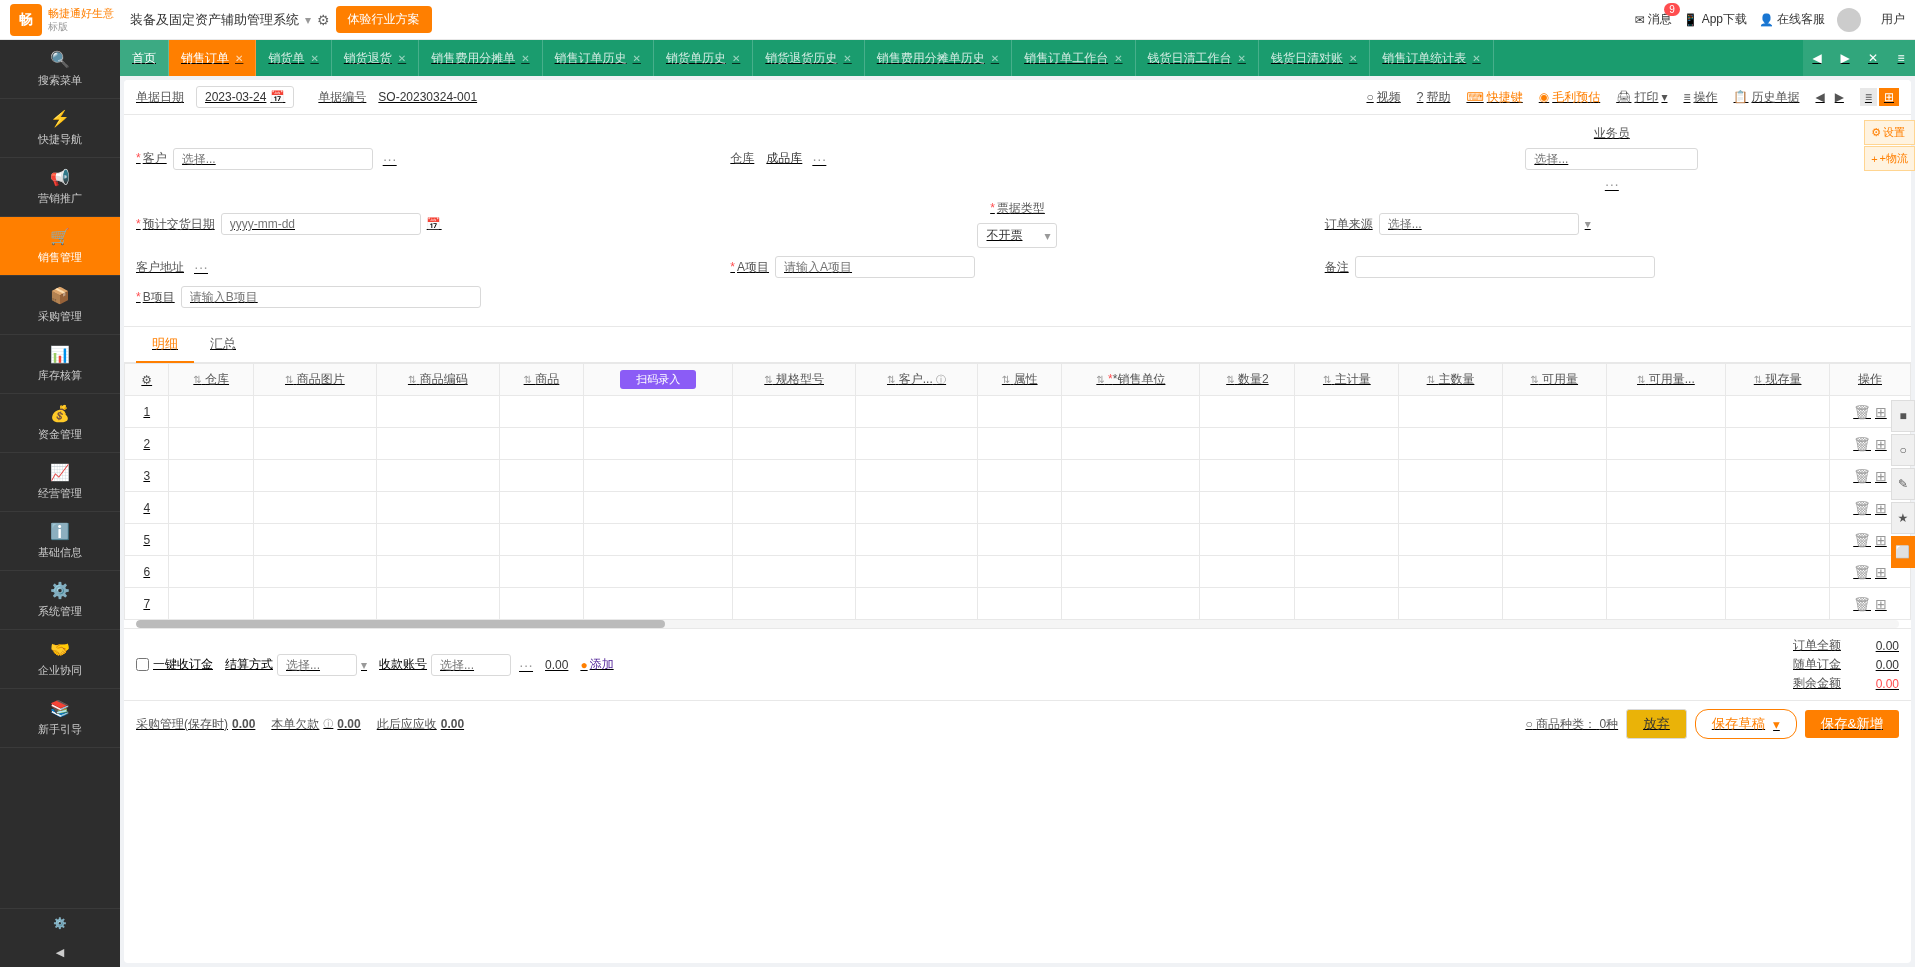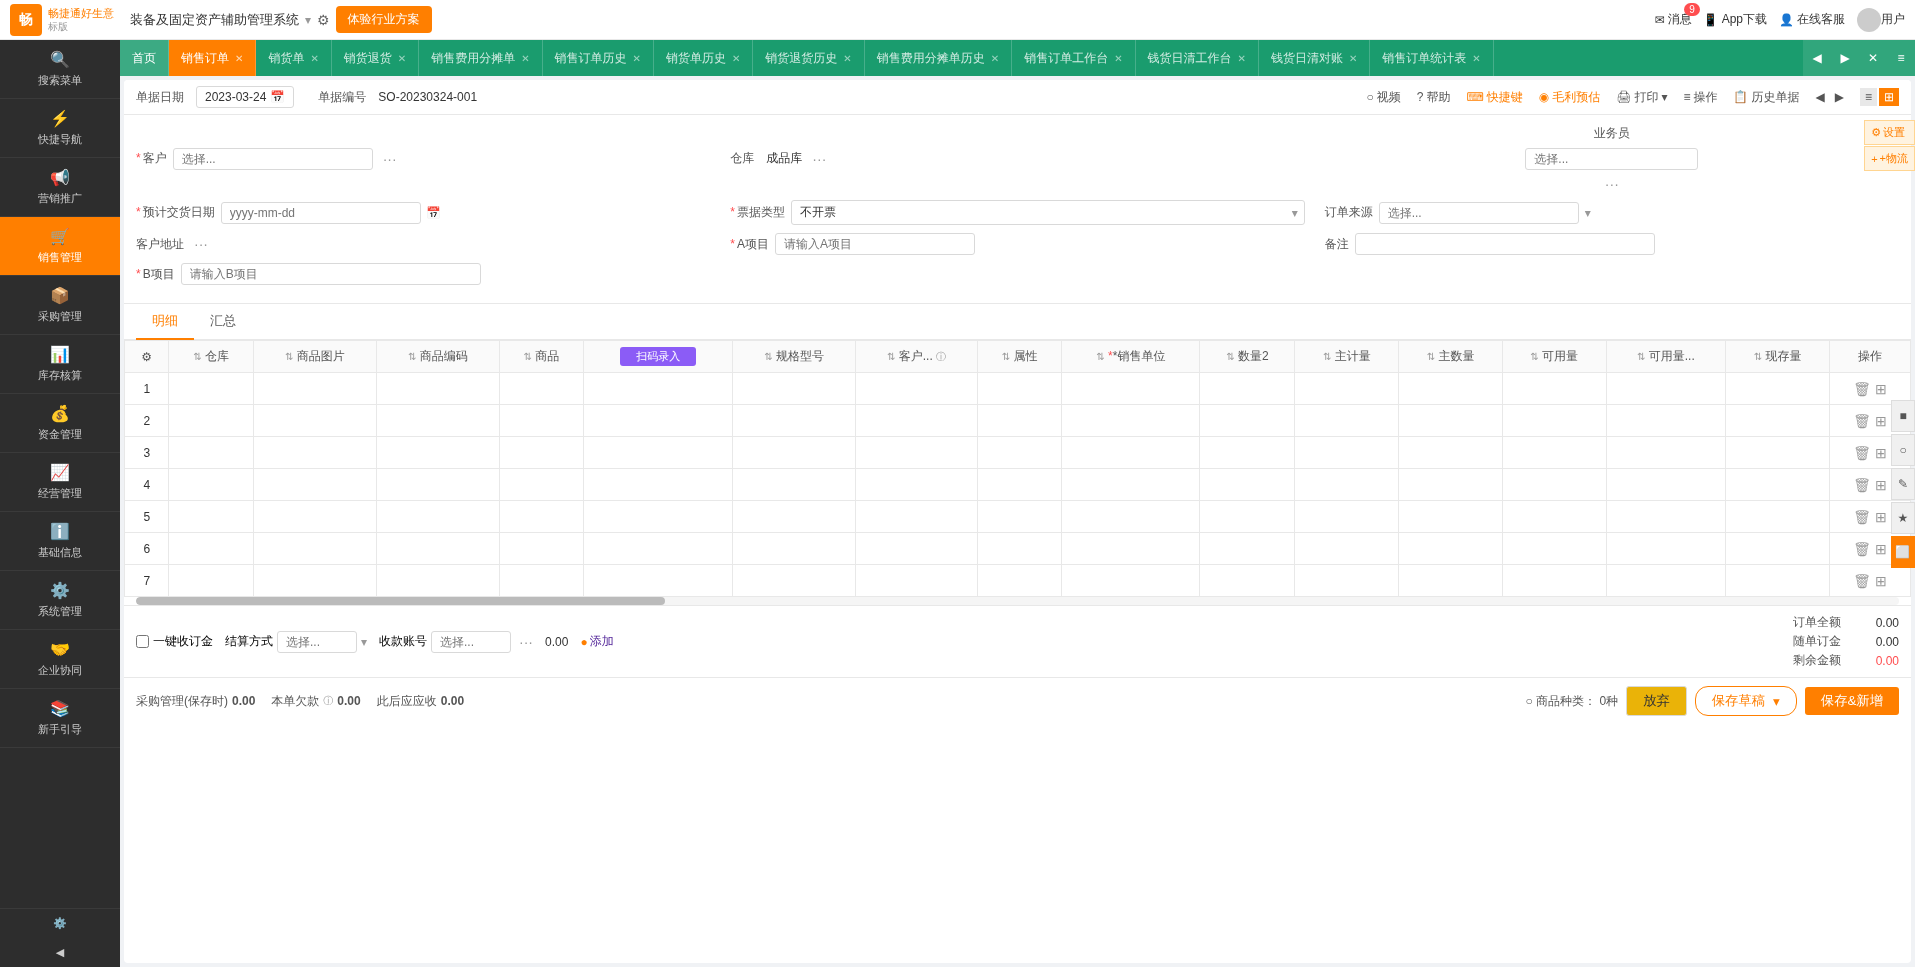--- a/index.html
+++ b/index.html
@@ -87,21 +87,21 @@
       border-radius: 10px;
       padding: 1px 5px;
       font-size: 10px;
       position: absolute;
       top: -8px;
       right: -8px;
     }
     .user-area {
       display: flex;
       align-items: center;
-      gap: 0;
+      gap: 20px;
       cursor: pointer;
     }
     .avatar {
       width: 24px;
       height: 24px;
       background: #ccc;
       border-radius: 50%;
     }
 
     
@@ -153,20 +153,21 @@
       color: #ccc;
     }
 
     
     .content-area {
       flex: 1;
       display: flex;
       flex-direction: column;
       overflow: hidden;
       background: #f0f2f5;
+      text-decoration: underline;
     }
 
     
     .tab-bar {
       background: #1a9c6e;
       display: flex;
       align-items: center;
       height: 36px;
       overflow: hidden;
     }
@@ -827,21 +828,21 @@
         </div>
 
         <div class="form-row">
           <div class="form-field">
             <span class="form-label">
               <span class="required-star">*</span><span>预计交货日期</span>
             </span>
             <input class="form-input" type="text" placeholder="yyyy-mm-dd" style="">
             <span style="color:#999;cursor:pointer;">📅</span>
           </div>
-          <div class="form-field" style="padding-left:20px;">
+          <div class="form-field" style="padding-left:20px;flex-direction:column;">
             <span class="form-label">
               <span class="required-star">*</span><span>票据类型</span>
             </span>
             <div class="form-select-display">
               <span>不开票</span>
               <span style="position:absolute;right:6px;color:#999;">▾</span>
             </div>
           </div>
           <div class="form-field" style="padding-left:20px;">
             <span class="form-label"><span>订单来源</span></span>

